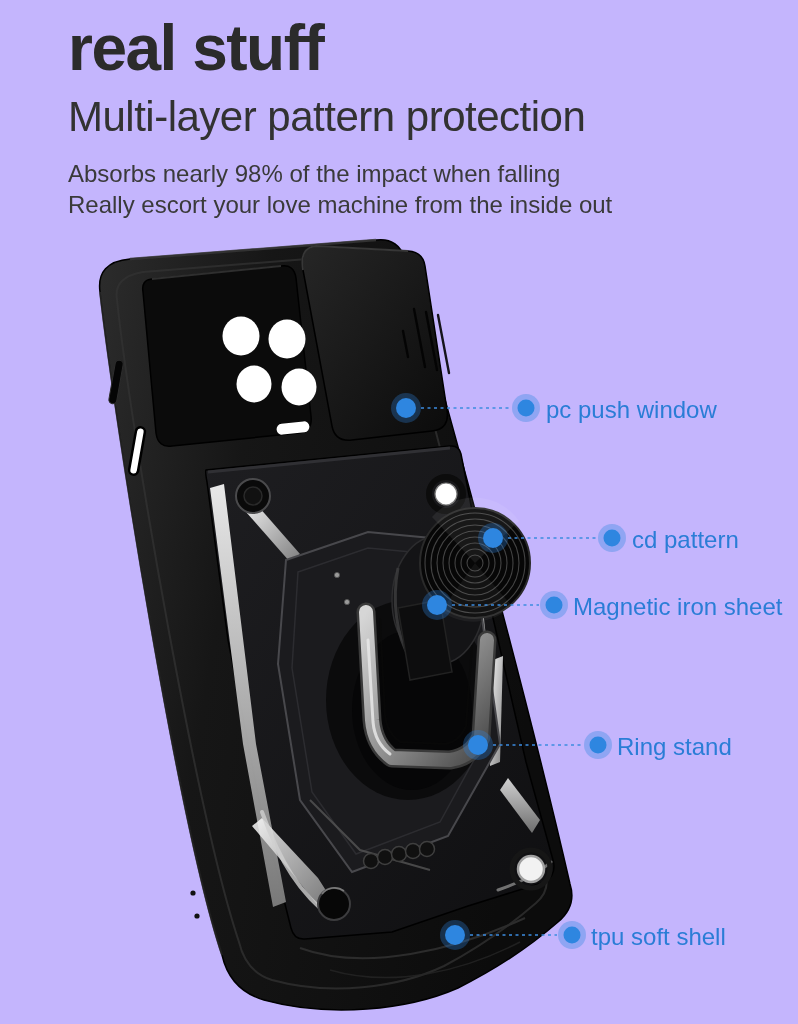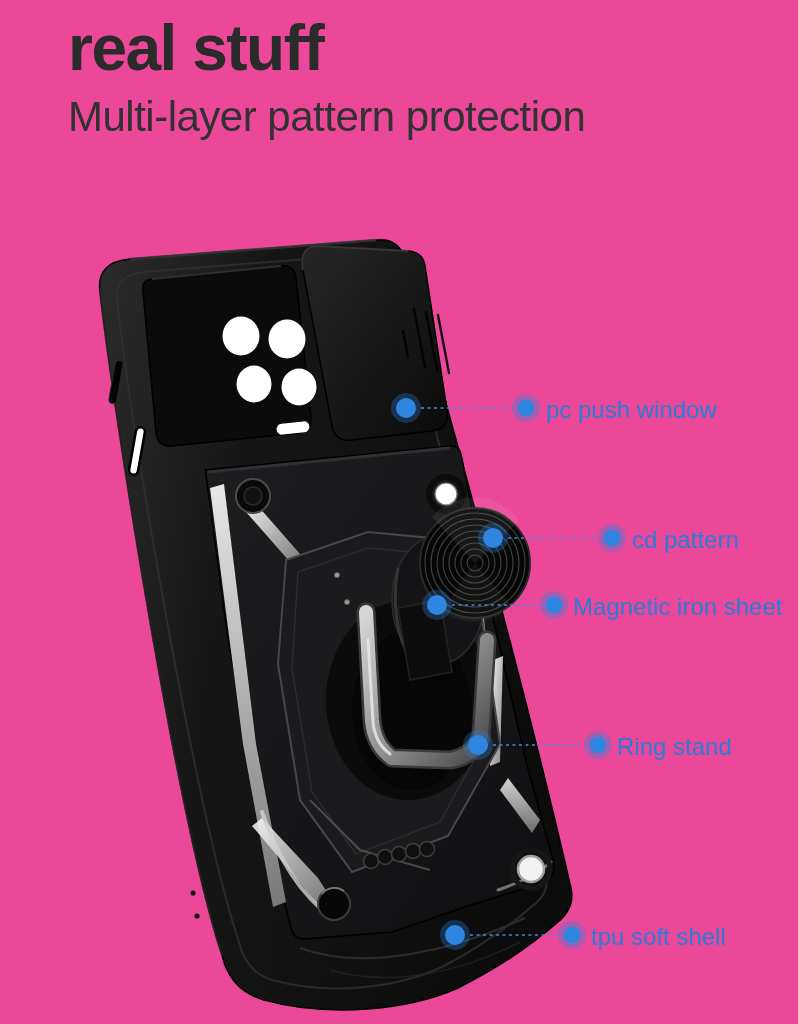--- a/index.html
+++ b/index.html
@@ -1,20 +1,20 @@
 <!DOCTYPE html>
 <html><head>
 <meta charset="utf-8">
 <style>
   * { margin:0; padding:0; box-sizing:border-box; }
   html,body { background:#ffffff; }
   .page {
     position:relative;
     width:798px; height:1024px;
-    background:#ec4899;
+    background:#c4b5fd;
     overflow:hidden;
     font-family:"Liberation Sans","DejaVu Sans",sans-serif;
   }
   .header { position:absolute; left:68px; top:12px; width:700px; }
   .title {
     font-size:64px; font-weight:700; letter-spacing:-1.5px;
     color:#2b2b2b; line-height:72px;
   }
   .subtitle {
     font-size:42px; font-weight:400; letter-spacing:-0.5px;
@@ -31,20 +31,24 @@
   }
 </style>
 </head>
 <body>
 
 <div class="page">
 
   <div class="header">
     <div class="title">real stuff</div>
     <div class="subtitle">Multi-layer pattern protection</div>
+    <div class="desc">
+      <p>Absorbs nearly 98% of the impact when falling</p>
+      <p>Really escort your love machine from the inside out</p>
+    </div>
   </div>
 
   <svg class="render" viewBox="0 0 798 1024">
     <defs>
       <linearGradient id="gCase" x1="0" y1="0" x2="1" y2="0.25">
         <stop offset="0" stop-color="#2c2c2c"></stop>
         <stop offset="0.35" stop-color="#161616"></stop>
         <stop offset="1" stop-color="#0c0c0c"></stop>
       </linearGradient>
       <linearGradient id="gCover" x1="0" y1="0" x2="1" y2="1">

